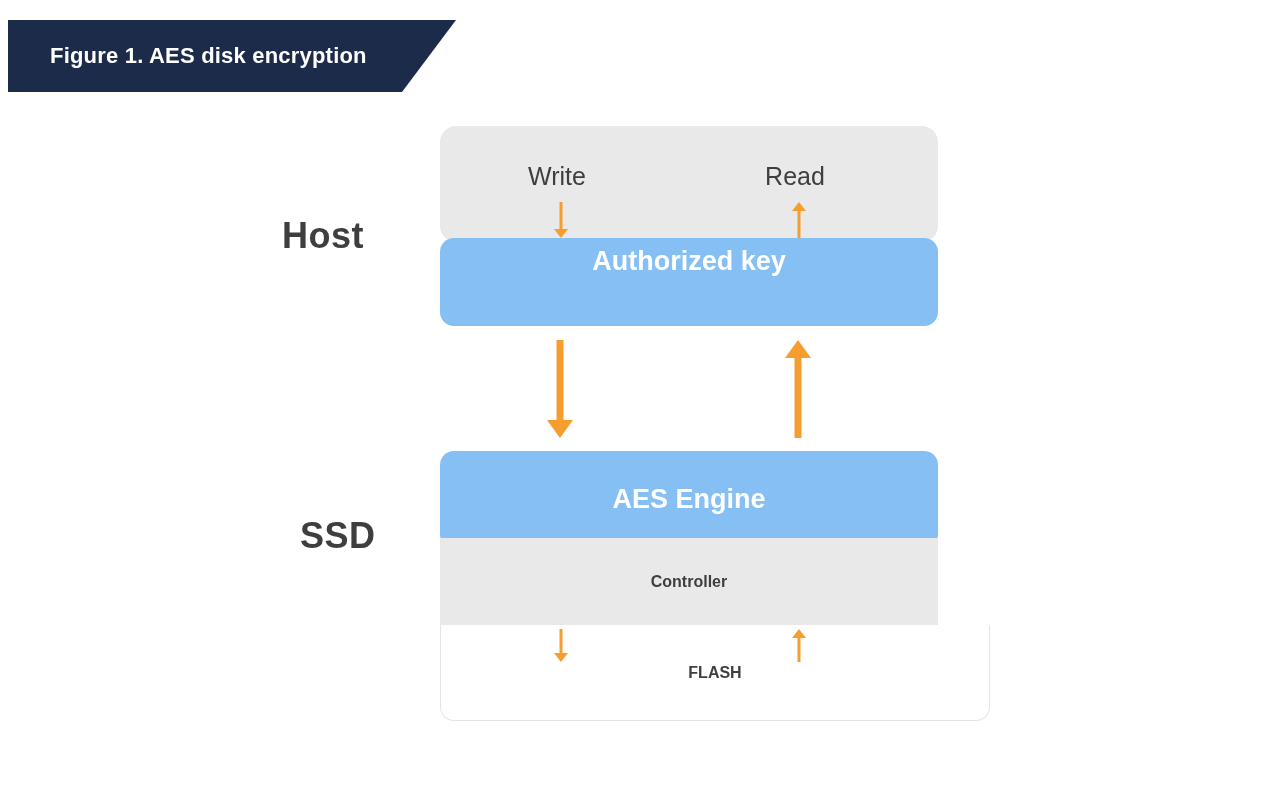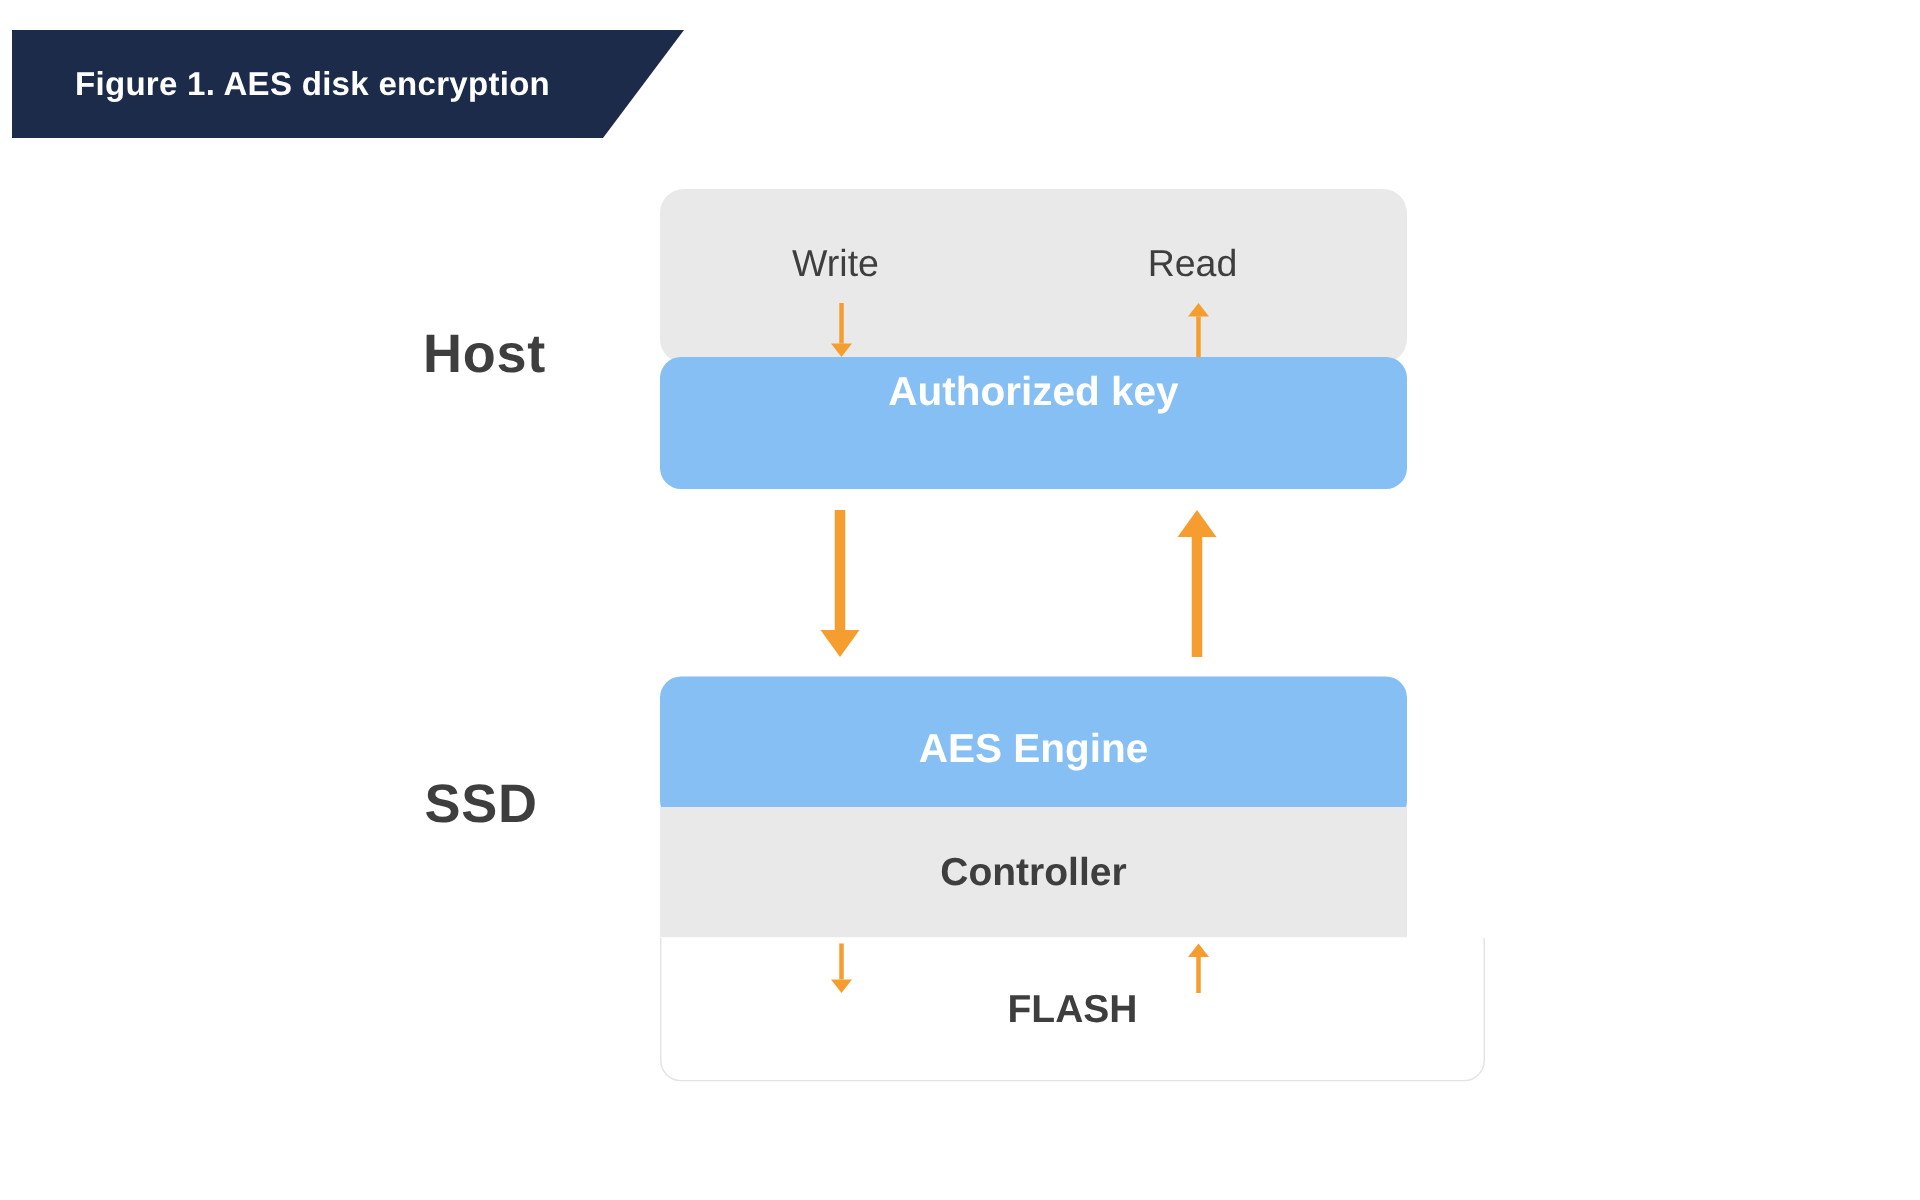--- a/index.html
+++ b/index.html
@@ -20,35 +20,35 @@
   .banner{position:absolute;left:0;top:12px;width:448px;height:72px;
     background:var(--banner);display:flex;align-items:center;
     clip-path:polygon(0 0,100% 0,calc(100% - 54px) 100%,0 100%);}
   .banner .title{color:var(--text-white);font-size:22px;font-weight:bold;
     padding-left:38px;letter-spacing:.2px;}
 
   
   .side-label{position:absolute;color:var(--text-dark);font-size:36px;
     font-weight:bold;letter-spacing:.5px;}
   .host-label{left:270px;top:203px;}
-  .ssd-label{left:271px;top:503px;text-align:center;}
+  .ssd-label{left:288px;top:503px;text-align:center;}
 
   
   .host-gray{position:absolute;left:432px;top:118px;width:498px;height:116px;
     background:var(--box-gray);border-radius:16px;}
   .io-label{position:absolute;top:32px;transform:translateX(-50%);
     color:var(--text-dark);font-size:25px;font-weight:normal;}
   .write-label{left:117px;}
   .read-label{left:355px;}
 
   .auth-box{position:absolute;left:432px;top:230px;width:498px;height:88px;
     background:var(--box-blue);border-radius:14px;display:flex;
     align-items:flex-start;justify-content:center;}
   .box-label-white{color:var(--text-white);font-size:27px;font-weight:bold;}
-  .box-label-dark{color:var(--text-dark);font-size:26px;font-weight:bold;}
+  .box-label-dark{color:var(--text-dark);font-size:16px;font-weight:bold;}
 
   
   .ssd-stack{position:absolute;left:432px;top:443px;width:498px;height:270px;}
   .aes-box{position:absolute;left:0;top:0;width:498px;height:97px;
     background:var(--box-blue);border-radius:14px;display:flex;
     align-items:center;justify-content:center;}
   .controller-box{position:absolute;left:0;top:87px;width:498px;height:87px;
     background:var(--box-gray);display:flex;align-items:center;justify-content:center;}
   .flash-box{position:absolute;left:0;top:174px;width:550px;height:96px;
     background:#ffffff;border:1px solid var(--flash-border);

